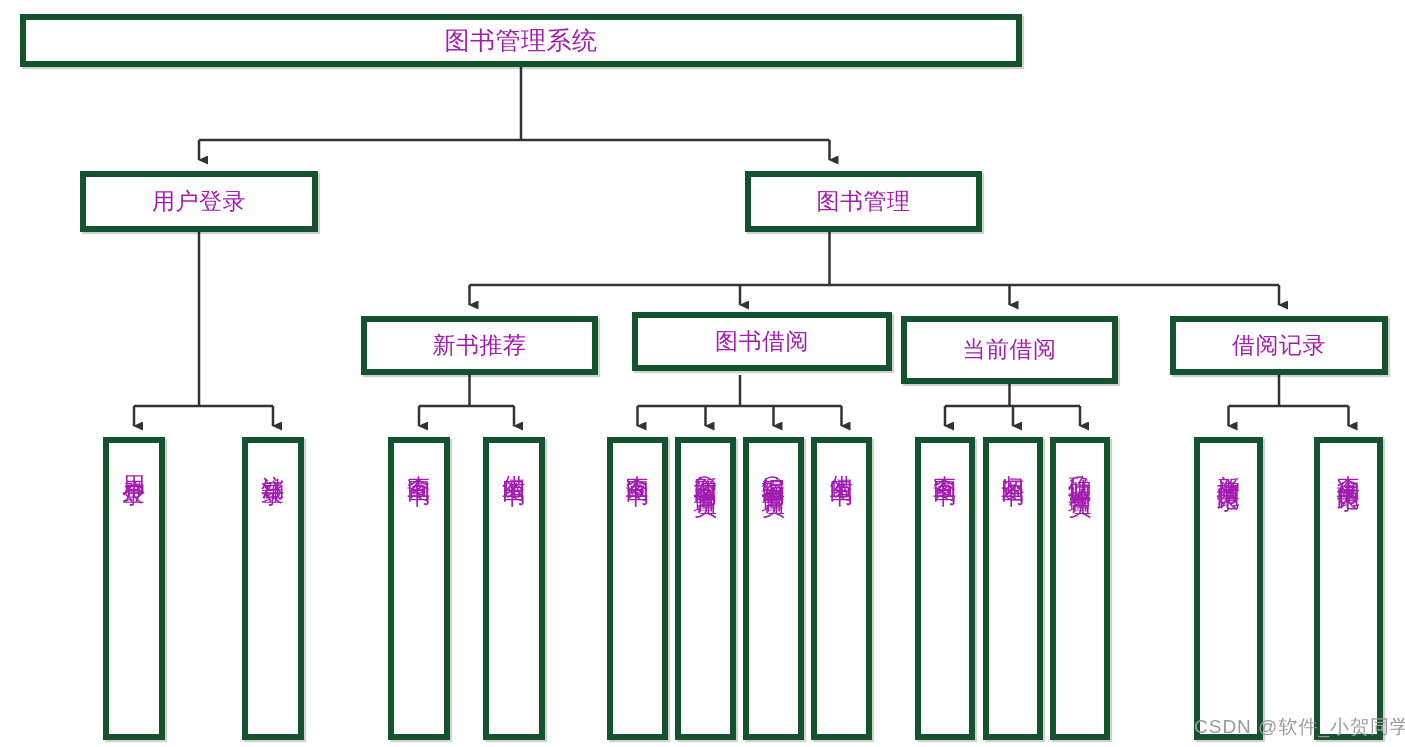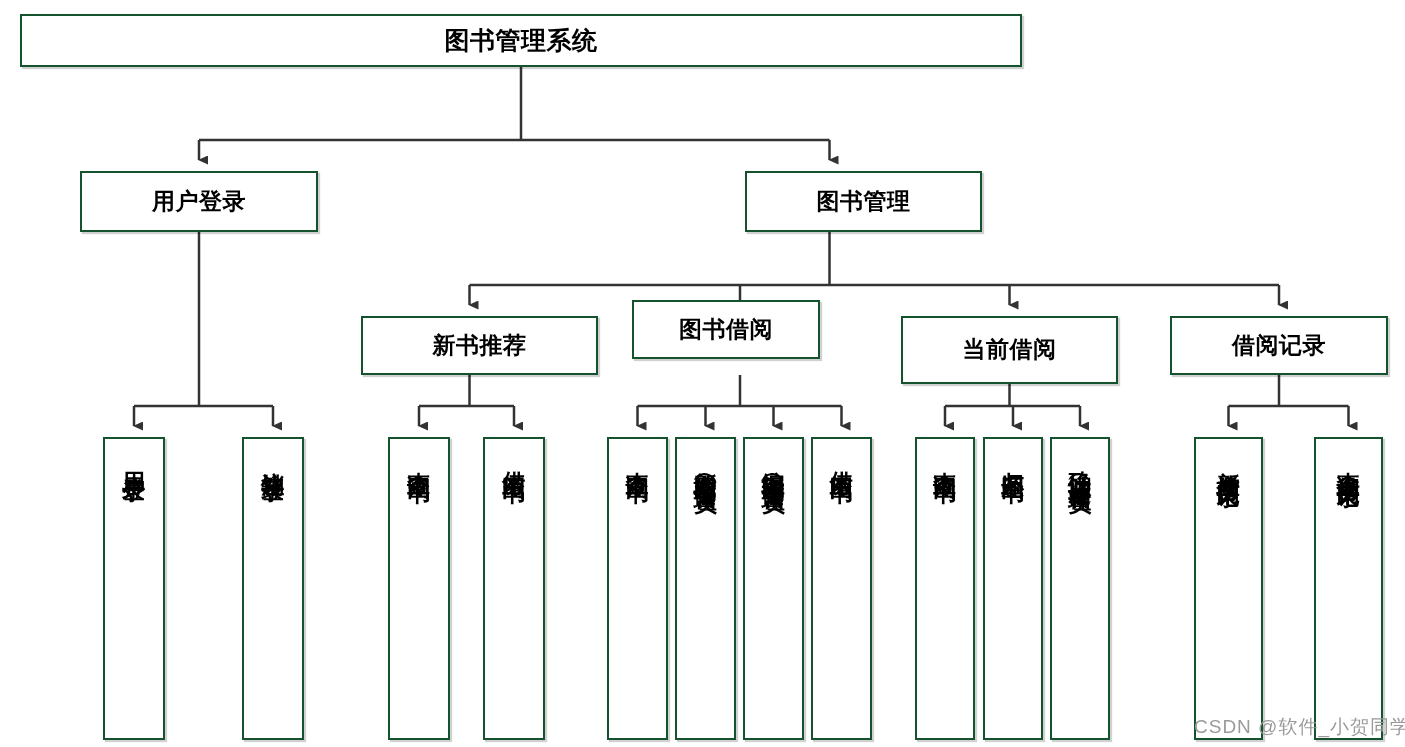--- a/index.html
+++ b/index.html
@@ -22,27 +22,26 @@
     left: 0;
     top: 0;
     width: 1405px;
     height: 747px;
     pointer-events: none;
   }
   .node {
     position: absolute;
     box-sizing: border-box;
     background: #ffffff;
-    border: 2px solid #14532d;
+    border: 6px solid #14532d;
     box-shadow: 2px 2px 1px rgba(0,0,0,0.18);
     display: flex;
     align-items: center;
     justify-content: center;
-    color: #000000;
-    font-weight: bold;
+    color: #a21caf;
   }
   .node .label {
     display: block;
     text-align: center;
     line-height: 1.18;
     letter-spacing: 0.5px;
   }
   .node.root .label   { font-size: 25px; }
   .node.level2 .label { font-size: 23px; }
   .node.level3 .label { font-size: 23px; }
@@ -121,21 +120,21 @@
       </div>
       <div class="node level2" style="left: 80px; top: 171px; width: 238px; height: 61px;">
         <span class="label">用户登录</span>
       </div>
       <div class="node level2" style="left: 711px; top: 171px; width: 237px; height: 61px; margin-left: 34px;">
         <span class="label">图书管理</span>
       </div>
       <div class="node level3" style="left: 361px; top: 316px; width: 237px; height: 59px;">
         <span class="label">新书推荐</span>
       </div>
-      <div class="node level3" style="left: 632px; top: 300px; width: 188px; height: 59px;">
+      <div class="node level3" style="left: 632px; top: 312px; width: 260px; height: 59px;">
         <span class="label">图书借阅</span>
       </div>
       <div class="node level3" style="left: 901px; top: 316px; width: 217px; height: 68px;">
         <span class="label">当前借阅</span>
       </div>
       <div class="node level3" style="left: 1170px; top: 316px; width: 218px; height: 59px;">
         <span class="label">借阅记录</span>
       </div>
       <div class="node leaf" style="left: 103px; top: 437px; width: 62px; height: 303px;">
         <span class="label">用户登录</span>

